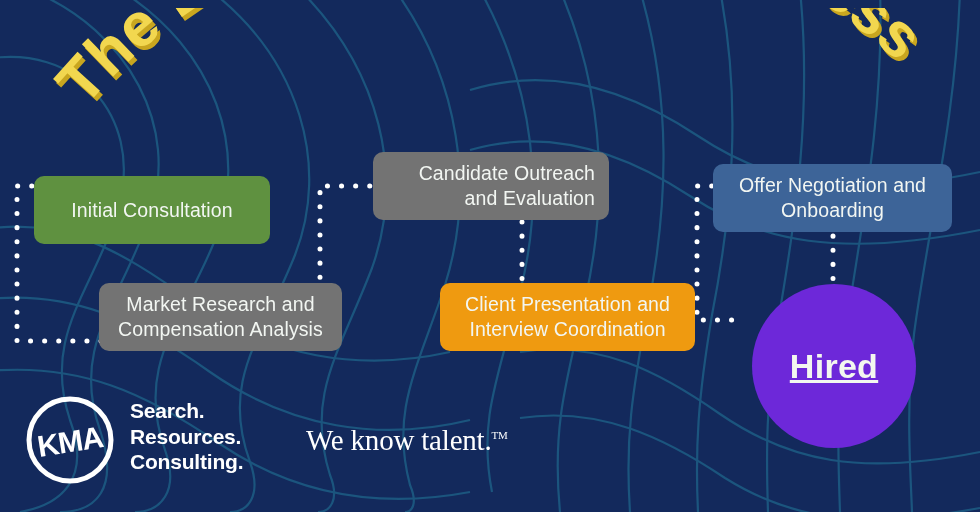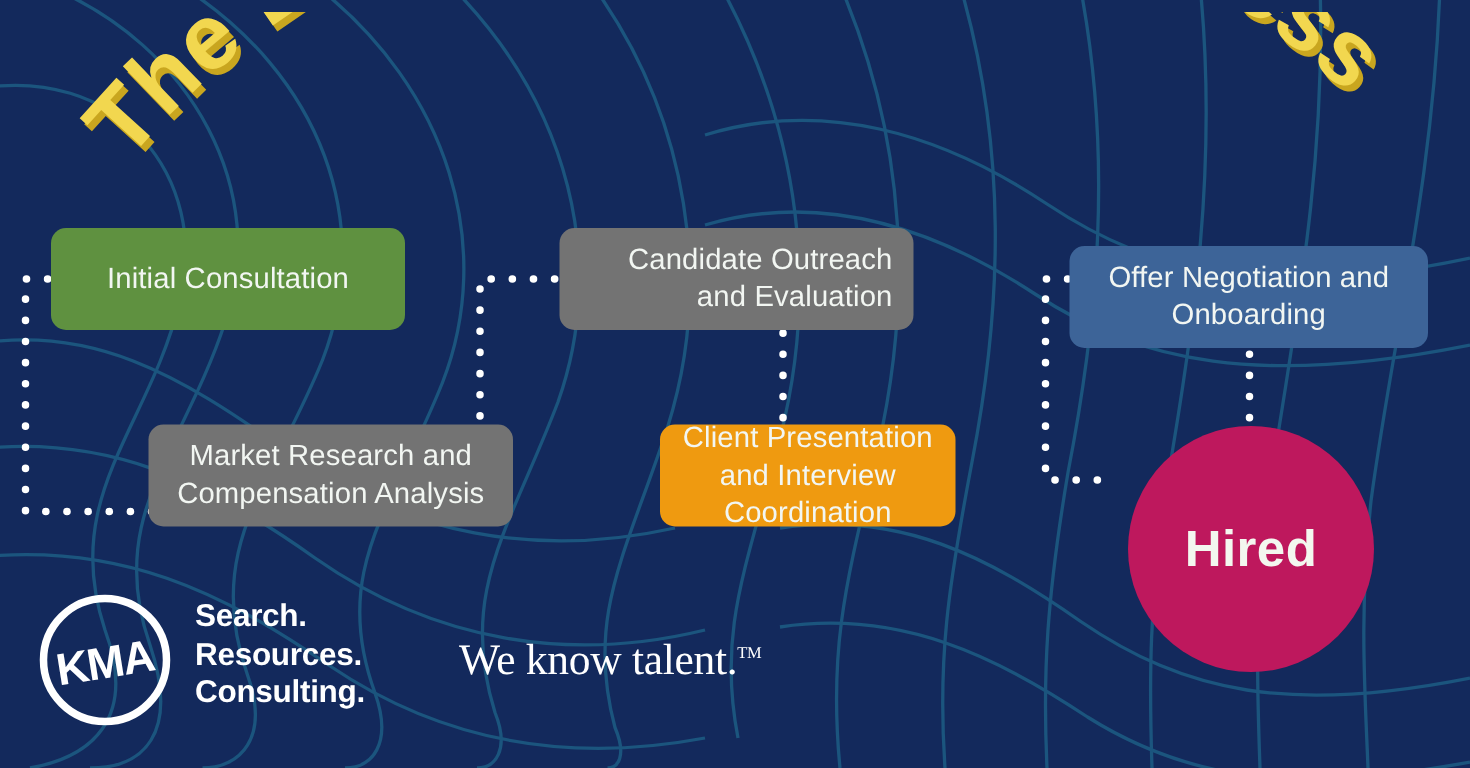--- a/index.html
+++ b/index.html
@@ -21,37 +21,37 @@
     border-radius:10px;
     display:flex;align-items:center;justify-content:center;
     text-align:center;
     color:#f2f6f2;
     font-size:19.5px;
     line-height:25px;
     letter-spacing:.1px;
     box-sizing:border-box;
     padding:6px 14px;
   }
-  .node.green{background:#5f9140;}
+  .node.green{background:#5f9140;margin-top:24px;}
   .node.gold{background:#737373;}
   .node.teal{background:#737373;text-align:right;}
   .node.orange{background:#ef9a10;}
   .node.steel{background:#3d6498;}
 
   #n1{left:34px;top:152px;width:236px;height:68px;}
   #n2{left:99px;top:283px;width:243px;height:68px;}
   #n3{left:373px;top:152px;width:236px;height:68px;}
-  #n4{left:440px;top:283px;width:197px;height:68px;}
+  #n4{left:440px;top:283px;width:255px;height:68px;}
   #n5{left:713px;top:164px;width:239px;height:68px;}
 
   #hired{
     position:absolute;left:752px;top:284px;width:164px;height:164px;
-    border-radius:50%;background:#be185d;
+    border-radius:50%;background:#6d28d9;
     display:flex;align-items:center;justify-content:center;
-    color:#f3f7ef;font-size:34px;font-weight:bold;letter-spacing:.3px;
+    color:#f3f7ef;font-size:34px;font-weight:bold;letter-spacing:.3px;text-decoration:underline;
   }
 
   
   #logo{position:absolute;left:24px;top:394px;width:92px;height:92px;}
   #logo-words{
     position:absolute;left:130px;top:398px;
     color:#ffffff;font-weight:bold;font-size:21px;line-height:25.5px;
     letter-spacing:-.2px;
   }
   #tagline{

